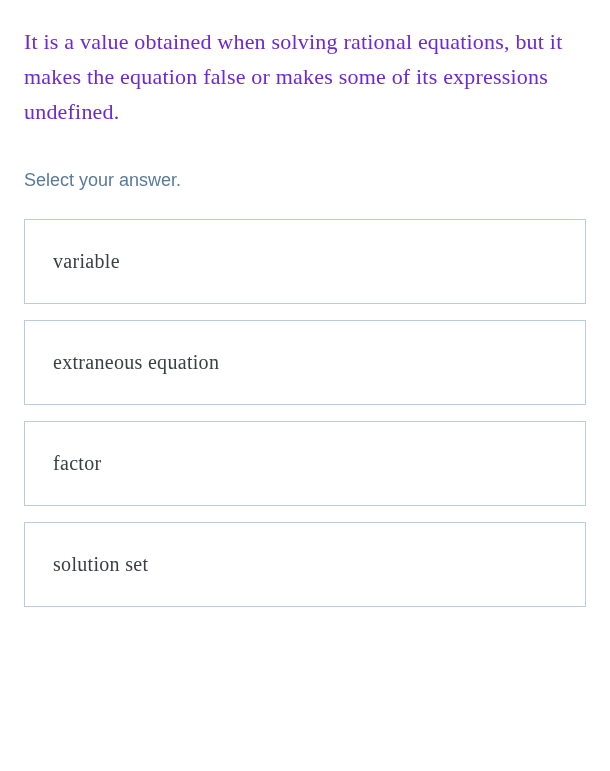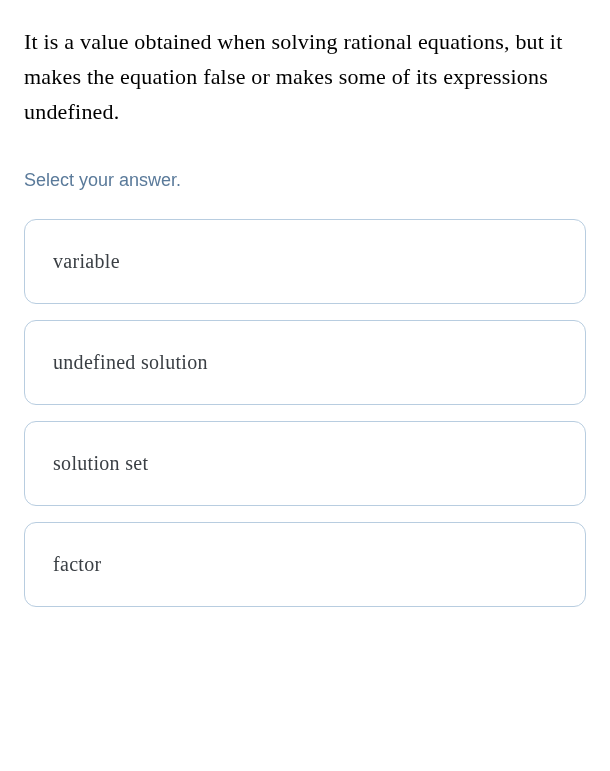--- a/index.html
+++ b/index.html
@@ -10,39 +10,39 @@
     body {
       font-family: Georgia, 'Times New Roman', serif;
       background: #ffffff;
       padding: 24px;
       width: 610px;
       color: #3a3f44;
     }
     .question-text {
       font-size: 22px;
       line-height: 1.6;
-      color: #000000;
+      color: #6d28d9;
       margin-bottom: 40px;
       letter-spacing: 0.2px;
     }
     .select-prompt {
       font-family: -apple-system, BlinkMacSystemFont, 'Segoe UI', Arial, sans-serif;
       font-size: 18px;
       font-weight: 400;
       color: #5a7a9a;
       margin-bottom: 28px;
     }
     .answer-options {
       display: flex;
       flex-direction: column;
       gap: 16px;
     }
     .answer-option {
       border: 1px solid #b8cde0;
-      border-radius: 12px;
+      border-radius: 0;
       padding: 30px 28px;
       cursor: pointer;
       background: #ffffff;
       transition: background 0.15s, border-color 0.15s;
     }
     .answer-option-label {
       font-size: 20px;
       color: #3a3f44;
       letter-spacing: 0.3px;
     }
@@ -52,21 +52,21 @@
 
 <div class="question-text">It is a value obtained when solving rational equations, but it makes the equation false or makes some of its expressions undefined.</div>
 
 <div class="select-prompt">Select your answer.</div>
 
 <div class="answer-options">
   <div class="answer-option">
     <span class="answer-option-label">variable</span>
   </div>
   <div class="answer-option">
-    <span class="answer-option-label">undefined solution</span>
+    <span class="answer-option-label">extraneous equation</span>
+  </div>
+  <div class="answer-option">
+    <span class="answer-option-label">factor</span>
   </div>
   <div class="answer-option">
     <span class="answer-option-label">solution set</span>
   </div>
-  <div class="answer-option">
-    <span class="answer-option-label">factor</span>
-  </div>
 </div>
 
 </body></html>

